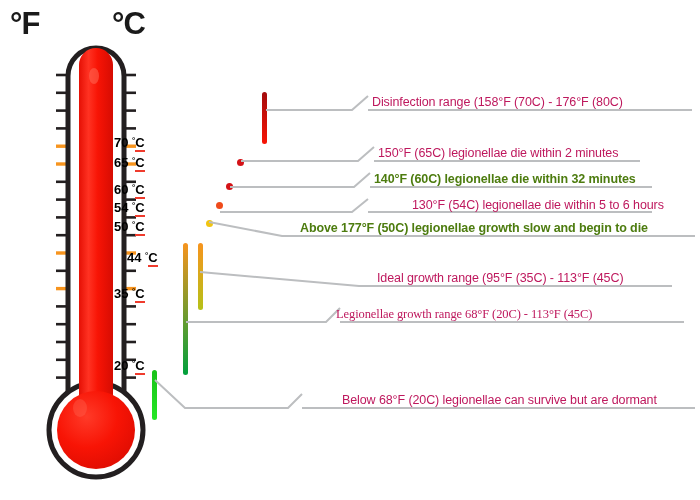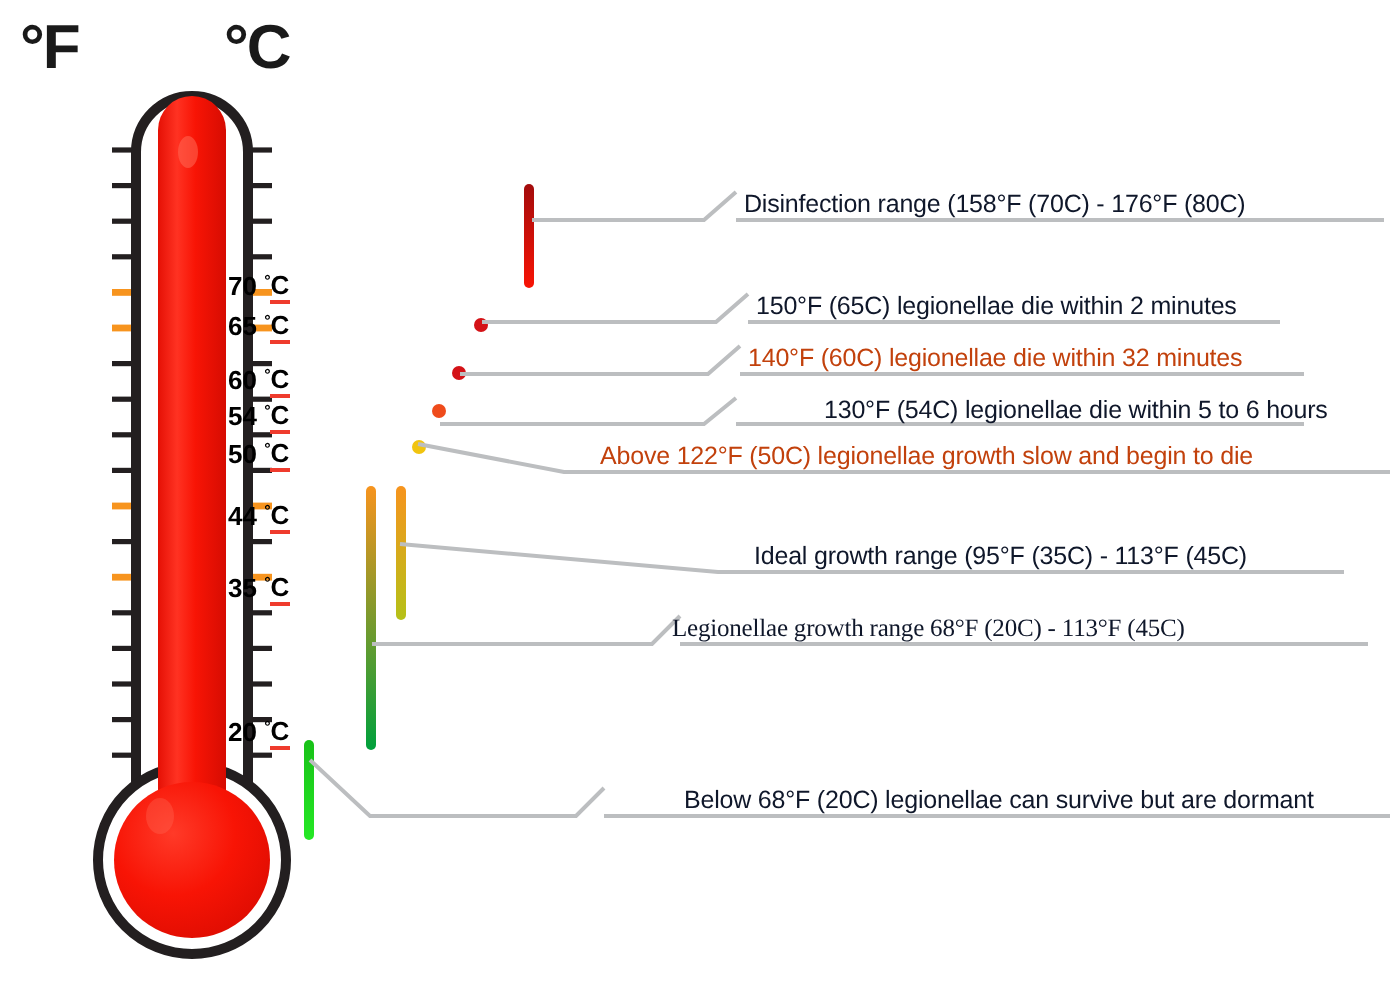--- a/index.html
+++ b/index.html
@@ -84,28 +84,28 @@
     width: 700px;
     height: 500px;
     pointer-events: none;
   }
 
   
   .annotation {
     position: absolute;
     font-family: "Liberation Sans", sans-serif;
     font-size: 12.5px;
-    color: #0f172a;
+    color: #be185d;
     white-space: nowrap;
     line-height: 1;
     letter-spacing: -0.1px;
   }
   .annotation.red {
-    color: #c2410c;
-    font-weight: normal;
+    color: #4d7c0f;
+    font-weight: bold;
   }
   .annotation .bold {
     font-weight: normal;
   }
 </style>
 </head>
 <body>
 
 <div id="stage">
 
@@ -177,21 +177,21 @@
     <ellipse cx="94" cy="76" rx="5" ry="8" fill="#ff6a55" opacity="0.55"></ellipse>
     <ellipse cx="80" cy="408" rx="7" ry="9" fill="#ff6a55" opacity="0.35"></ellipse>
   </svg>
 
   <div id="temp-labels">
       <div class="temp-label" style="top: 136px;"><span>70 </span><span class="deg">°</span><span class="cc">C</span></div>
       <div class="temp-label" style="top: 156px;"><span>65 </span><span class="deg">°</span><span class="cc">C</span></div>
       <div class="temp-label" style="top: 183px;"><span>60 </span><span class="deg">°</span><span class="cc">C</span></div>
       <div class="temp-label" style="top: 201px; text-align: right;"><span>54 </span><span class="deg">°</span><span class="cc">C</span></div>
       <div class="temp-label" style="top: 220px;"><span>50 </span><span class="deg">°</span><span class="cc">C</span></div>
-      <div class="temp-label" style="top: 251px;"><span>44 </span><span class="deg">°</span><span class="cc">C</span></div>
+      <div class="temp-label" style="top: 251px; margin-left: 13px;"><span>44 </span><span class="deg">°</span><span class="cc">C</span></div>
       <div class="temp-label" style="top: 287px;"><span>35 </span><span class="deg">°</span><span class="cc">C</span></div>
       <div class="temp-label" style="top: 359px;"><span>20 </span><span class="deg">°</span><span class="cc">C</span></div>
     </div>
 
   <div id="marker-bars">
       <div class="marker-bar" style="left: 262px; top: 92px; height: 52px; background: linear-gradient(rgb(163, 12, 12), rgb(248, 20, 5));"></div>
       <div class="marker-bar" style="left: 198px; top: 243px; height: 67px; background: linear-gradient(rgb(247, 148, 30), rgb(181, 193, 24));"></div>
       <div class="marker-bar" style="left: 183px; top: 243px; height: 132px; background: linear-gradient(rgb(247, 148, 30), rgb(0, 160, 60));"></div>
       <div class="marker-bar" style="left: 152px; top: 370px; height: 50px; background: linear-gradient(rgb(24, 193, 24), rgb(37, 232, 37));"></div>
     </div>
@@ -222,19 +222,19 @@
         <path d="M 155,380 L 185,408 L 288,408 L 302,394" fill="none" stroke="#bcbec0" stroke-width="2"></path>
         <line x1="302" x2="695" y1="408" y2="408" stroke="#bcbec0" stroke-width="2"></line>
       </g>
   </svg>
 
   <div id="annotations">
       <div class="annotation" style="left: 372px; top: 96px;">Disinfection range (158°F (70C) - 176°F (80C)</div>
       <div class="annotation" style="left: 378px; top: 147px;">150°F (65C) legionellae die within 2 minutes</div>
       <div class="annotation red" style="left: 374px; top: 173px;">140°F (60C) legionellae die within 32 minutes</div>
       <div class="annotation" style="left: 372px; top: 199px; margin-left: 40px;">130°F (54C) legionellae die within 5 to 6 hours</div>
-      <div class="annotation red" style="left: 300px; top: 222px;">Above 122°F (50C) legionellae growth slow and begin to die</div>
+      <div class="annotation red" style="left: 300px; top: 222px;">Above 177°F (50C) legionellae growth slow and begin to die</div>
       <div class="annotation" style="left: 377px; top: 272px;"><span class="bold">Ideal</span><span> growth range (95°F (35C) - 113°F (45C)</span></div>
       <div class="annotation" style="left: 336px; top: 308px; font-family: Liberation Serif, serif;">Legionellae growth range 68°F (20C) - 113°F (45C)</div>
       <div class="annotation" style="left: 306px; top: 394px; margin-left: 36px;">Below 68°F (20C) legionellae can survive but are dormant</div>
     </div>
 
 </div>
 
 </body></html>

